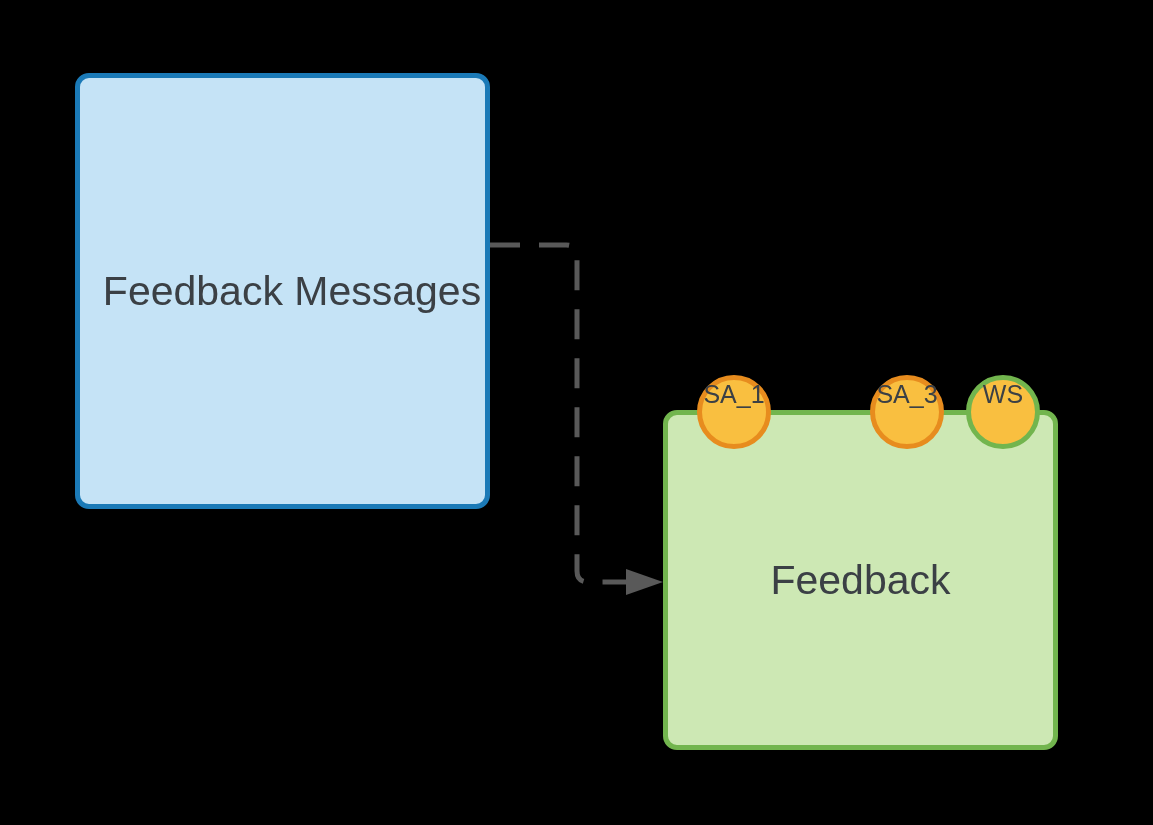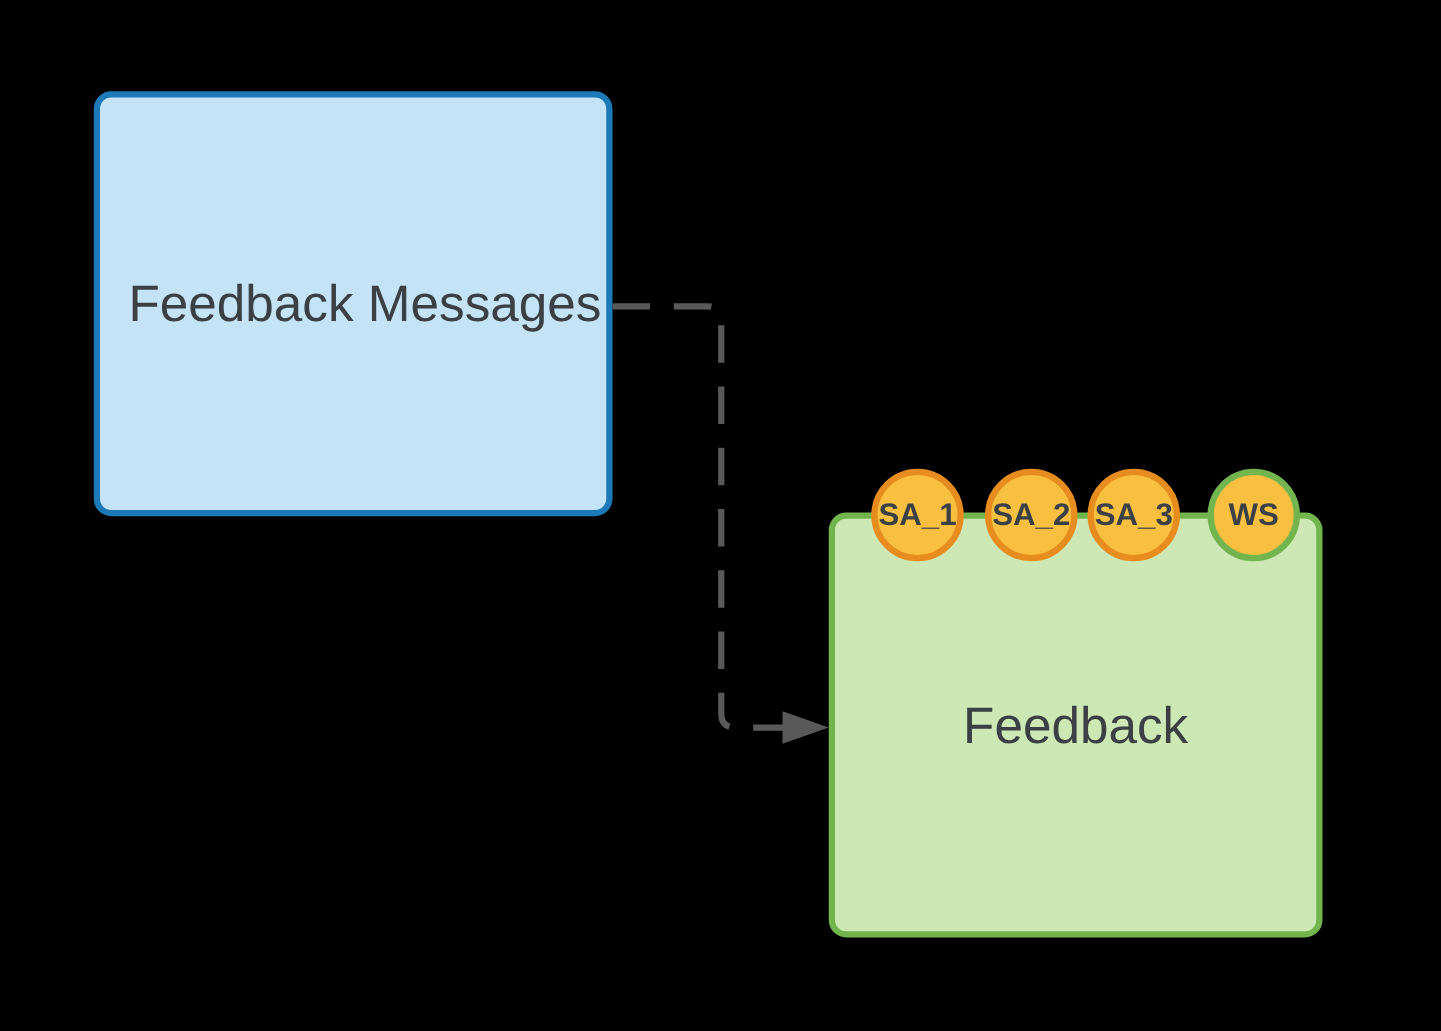--- a/index.html
+++ b/index.html
@@ -22,21 +22,21 @@
     align-items: center;
     justify-content: center;
     text-align: center;
     font-size: 41px;
     line-height: 51px;
     color: var(--text, #3b4045);
   }
 
   .node-ui {
     left: 75px; top: 73px;
-    width: 415px; height: 340px;
+    width: 415px; height: 436px;
     background: var(--ui-fill, #c5e3f6);
     border: 5px solid var(--ui-border, #1b7ab7);
     padding-left: 19px;
   }
 
   .node-lib {
     left: 663px; top: 410px;
     width: 395px; height: 340px;
     background: var(--lib-fill, #cde8b4);
     border: 5px solid var(--lib-border, #72b54e);
@@ -46,26 +46,24 @@
 
   .badge {
     position: absolute;
     box-sizing: border-box;
     top: 375px;
     width: 74px; height: 74px;
     border-radius: 50%;
     background: var(--badge-fill, #f9bf40);
     border: 5px solid var(--badge-border, #e78c1e);
     display: flex;
-    align-items: center;
     justify-content: center;
     font-size: 25px;
     color: var(--text, #3b4045);
     z-index: 3;
-    font-weight: bold;
   }
   .badge-sa1 { left: 697px; }
   .badge-sa2 { left: 788px; }
   .badge-sa3 { left: 870px; }
   .badge-ws  { left: 966px; border-color: var(--badge-ws-border, #72b54e); }
 
   .connector-svg {
     position: absolute;
     left: 0; top: 0;
     width: 1153px; height: 825px;
@@ -101,23 +99,20 @@
   </div>
 
   <svg class="connector-svg" viewBox="0 0 1153 825" xmlns="http://www.w3.org/2000/svg" aria-hidden="true">
     <path class="connector-path" d="M 490 245 H 566 Q 577 245 577 256 V 571 Q 577 582 588 582 H 627"></path>
     <polygon class="connector-head" points="663,582 626,569 626,595"></polygon>
   </svg>
 
   <div class="badge badge-sa1">
     <span>SA_1</span>
   </div>
-  <div class="badge badge-sa2">
-    <span>SA_2</span>
-  </div>
   <div class="badge badge-sa3">
     <span>SA_3</span>
   </div>
   <div class="badge badge-ws">
     <span>WS</span>
   </div>
 
 </div>
 
 </body></html>

